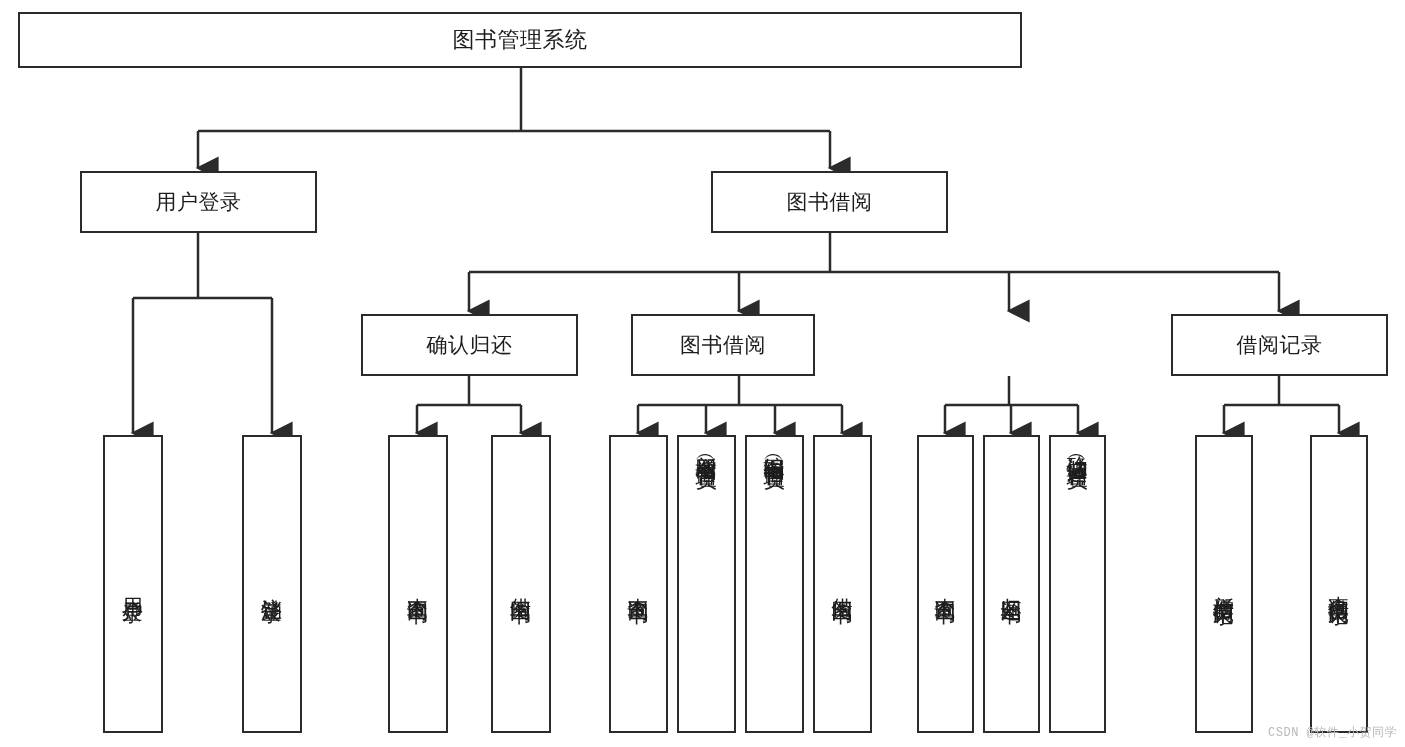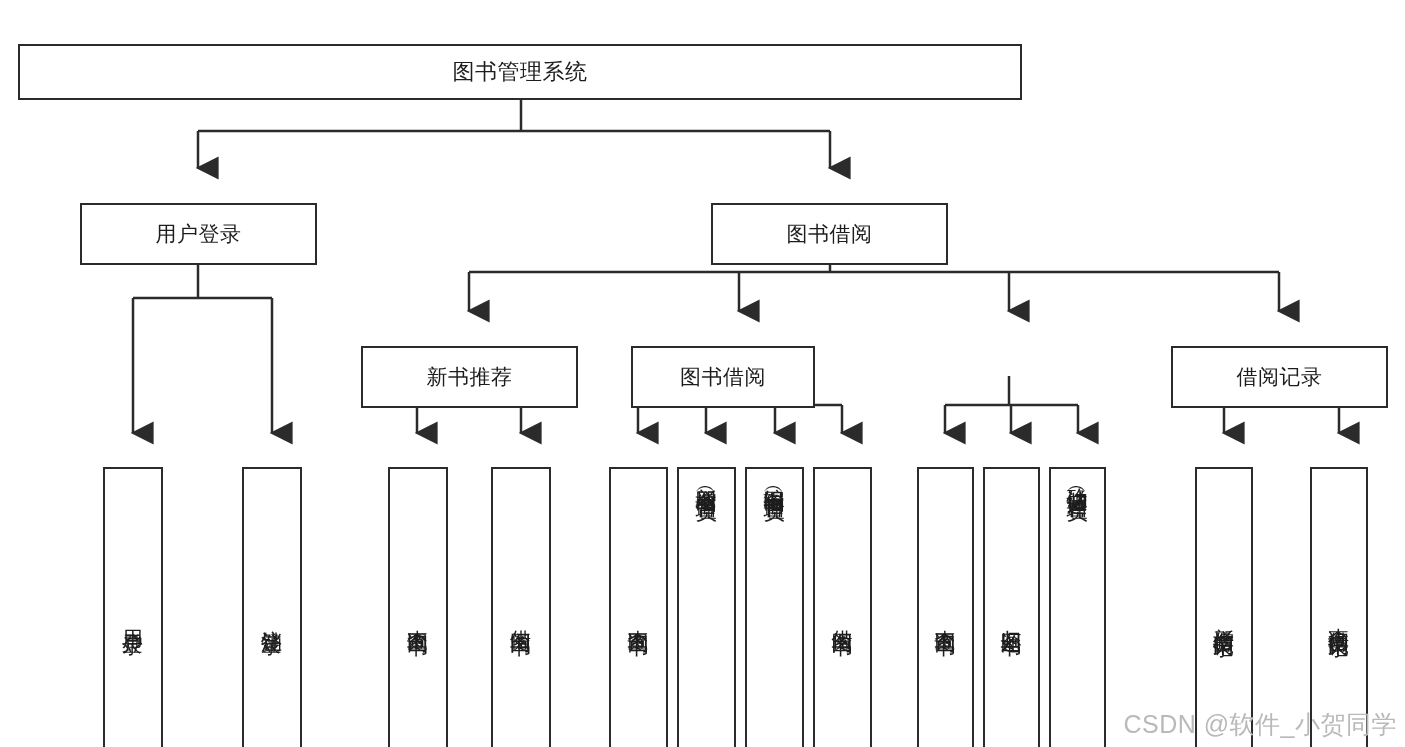--- a/index.html
+++ b/index.html
@@ -28,21 +28,20 @@
   }
   .node {
     position: absolute;
     box-sizing: border-box;
     background: #ffffff;
     border: 2px solid #2b2b2b;
     display: flex;
     align-items: center;
     justify-content: center;
     z-index: 2;
-    margin-top: 32px;
   }
   .node .node-label {
     color: #1d1d1d;
     text-align: center;
     line-height: 1.15;
     white-space: nowrap;
   }
   
   .node.horizontal .node-label {
     font-size: 21px;
@@ -66,25 +65,26 @@
     white-space: nowrap;
   }
   .node.vertical.mid .node-label {
     
     margin-top: 0;
   }
   .watermark {
     position: absolute;
     right: 8px;
     bottom: 6px;
-    font-size: 25px;
+    font-size: 12px;
     color: #b9b9b9;
     letter-spacing: 0.5px;
     white-space: nowrap;
     z-index: 5;
+    font-family: Liberation Mono, monospace;
   }
 </style>
 </head>
 <body>
 
 <div id="diagram-canvas">
 
   <svg id="connector-layer" viewBox="0 0 1405 747" xmlns="http://www.w3.org/2000/svg">
     <defs>
       <marker id="arrow" viewBox="0 0 12 12" refX="6" refY="10" markerWidth="11" markerHeight="11" orient="auto-start-reverse">
@@ -142,21 +142,21 @@
   </div>
 
   <div class="node horizontal" style="left:80px; top:171px; width:237px; height:62px;">
     <span class="node-label">用户登录</span>
   </div>
   <div class="node horizontal" style="left:711px; top:171px; width:237px; height:62px;">
     <span class="node-label">图书借阅</span>
   </div>
 
   <div class="node horizontal" style="left:361px; top:314px; width:217px; height:62px;">
-    <span class="node-label">新书推荐</span>
+    <span class="node-label">确认归还</span>
   </div>
   <div class="node horizontal" style="left:631px; top:314px; width:184px; height:62px;">
     <span class="node-label">图书借阅</span>
   </div>
   <div class="node horizontal" style="left:1171px; top:314px; width:217px; height:62px;">
     <span class="node-label">借阅记录</span>
   </div>
 
   <div class="node vertical mid" style="left:103px; top:435px; width:60px; height:298px; align-items:center;">
     <span class="node-label">用户登录</span>

